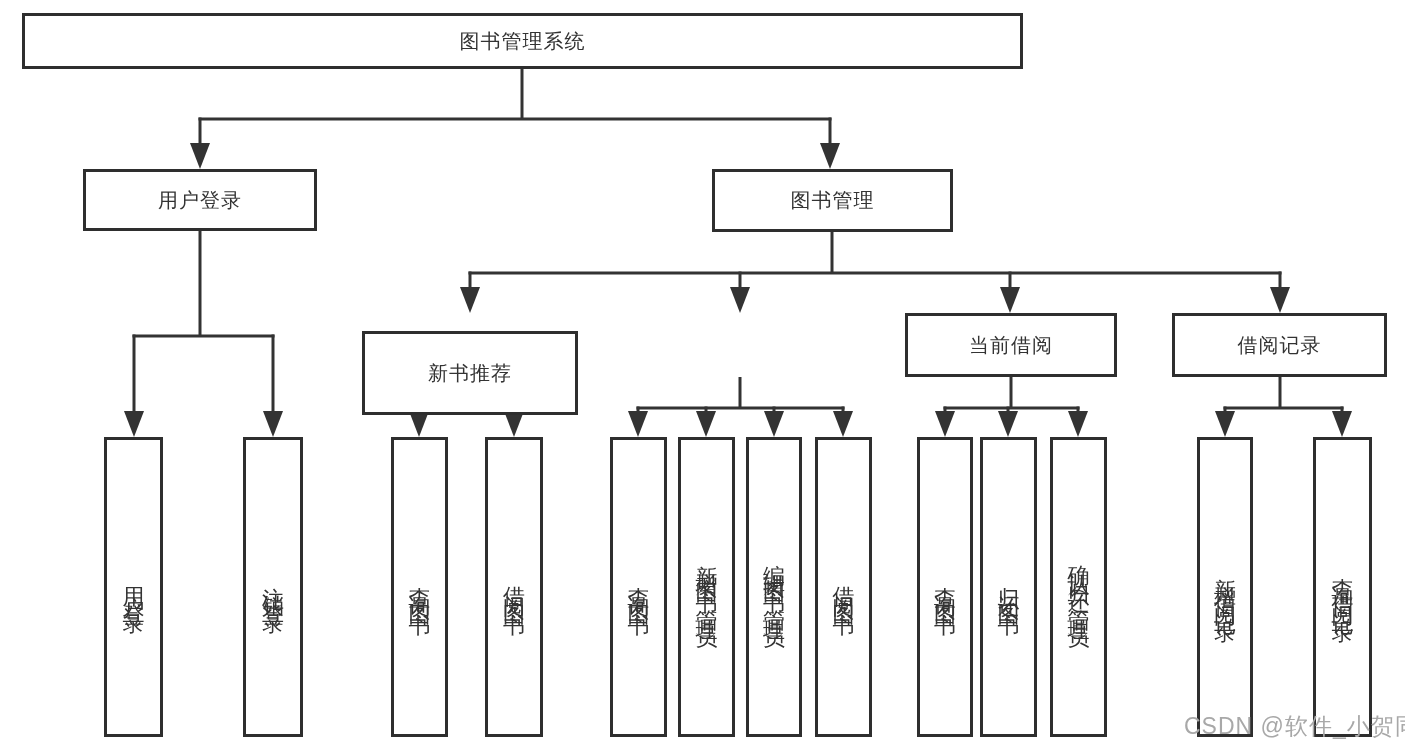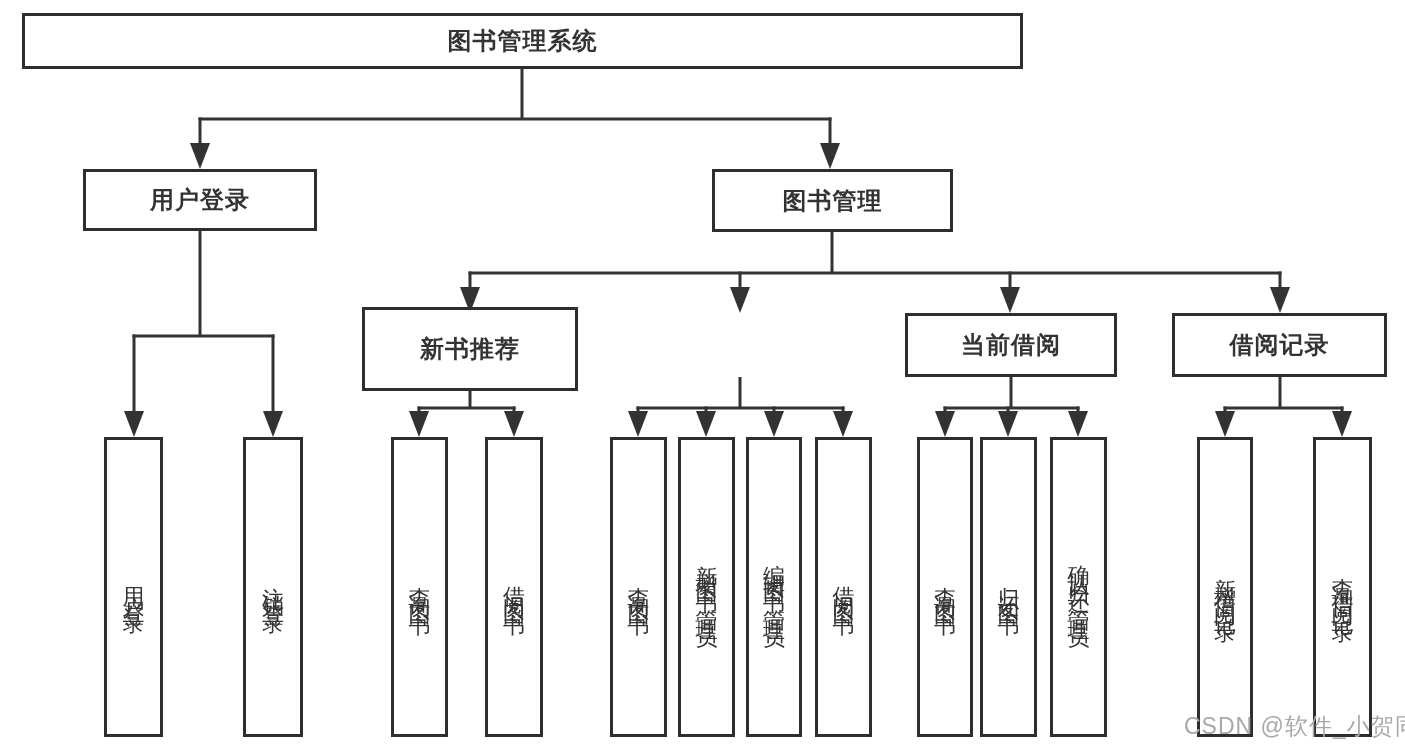--- a/index.html
+++ b/index.html
@@ -22,24 +22,23 @@
     position: absolute;
     box-sizing: border-box;
     border: 3px solid #2e2e2e;
     background: #ffffff;
     display: flex;
     align-items: center;
     justify-content: center;
     color: #333333;
   }
   .hlabel {
-    font-size: 24px;
+    font-size: 20px;
     letter-spacing: 1px;
     white-space: nowrap;
-    font-weight: bold;
   }
   .leaf .vlabel {
     writing-mode: vertical-rl;
     font-size: 22px;
     letter-spacing: 9px;
     line-height: 1;
     white-space: nowrap;
   }
   .watermark {
     position: absolute;
@@ -126,21 +125,21 @@
     <span class="hlabel">图书管理系统</span>
   </div>
 
   <div class="box" style="left:83px; top:169px; width:234px; height:62px;">
     <span class="hlabel">用户登录</span>
   </div>
   <div class="box" style="left:712px; top:169px; width:241px; height:63px;align-items:center;">
     <span class="hlabel">图书管理</span>
   </div>
 
-  <div class="box" style="left:362px; top:307px; width:216px; height:84px;">
+  <div class="box" style="left:362px; top:331px; width:216px; height:84px;">
     <span class="hlabel">新书推荐</span>
   </div>
   <div class="box" style="left:905px; top:313px; width:212px; height:64px;">
     <span class="hlabel">当前借阅</span>
   </div>
   <div class="box" style="left:1172px; top:313px; width:215px; height:64px;">
     <span class="hlabel">借阅记录</span>
   </div>
 
   <div class="box leaf" style="left:104px; top:437px; width:59px; height:300px;">

